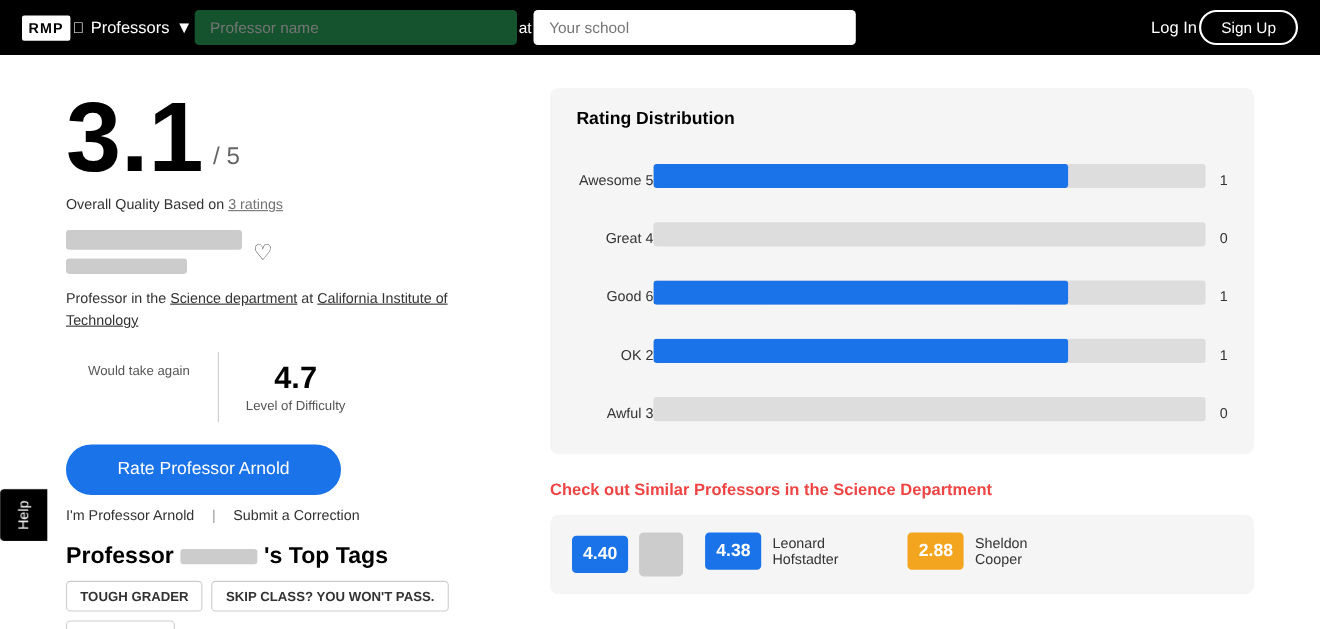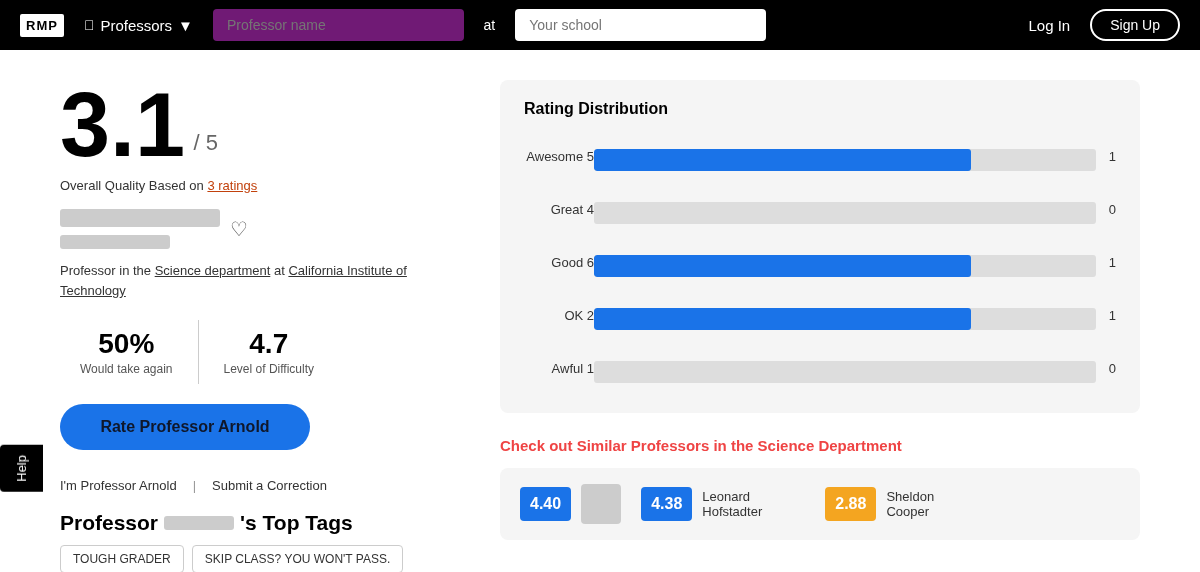--- a/index.html
+++ b/index.html
@@ -5,21 +5,21 @@
     * { margin: 0; padding: 0; box-sizing: border-box; }
     body { font-family: -apple-system, BlinkMacSystemFont, 'Segoe UI', sans-serif; background: #fff; width: 1200px; height: 572px; overflow: hidden; }
 
     
     .navbar {
       background: #000;
       height: 50px;
       display: flex;
       align-items: center;
       padding: 0 20px;
-      gap: 20px;
+      gap: 2px;
     }
     .logo-box {
       background: #fff;
       color: #000;
       font-weight: 900;
       font-size: 13px;
       padding: 4px 6px;
       letter-spacing: 1px;
       border-radius: 2px;
     }
@@ -28,21 +28,21 @@
       display: flex;
       align-items: center;
       gap: 6px;
       font-size: 15px;
       cursor: pointer;
     }
     .professors-menu .apple-icon { font-size: 14px; }
     .search-professor {
       flex: 1;
       max-width: 300px;
-      background: #701a75;
+      background: #14532d;
       border: none;
       border-radius: 4px;
       padding: 8px 14px;
       font-size: 14px;
       color: #999;
     }
     .at-label { color: #fff; font-size: 14px; }
     .search-school {
       flex: 1;
       max-width: 300px;
@@ -93,21 +93,21 @@
       color: #666;
       vertical-align: super;
       margin-left: 4px;
     }
     .overall-quality {
       font-size: 13px;
       color: #333;
       margin-top: 8px;
       margin-bottom: 16px;
     }
-    .overall-quality a { color: #c2410c; }
+    .overall-quality a { color: #737373; }
     .professor-name-blurred {
       background: #ccc;
       height: 18px;
       width: 160px;
       border-radius: 3px;
       margin-bottom: 8px;
     }
     .professor-subtitle-blurred {
       background: #ccc;
       height: 14px;
@@ -151,28 +151,28 @@
     }
     .stat-divider {
       width: 1px;
       background: #ccc;
       margin: 0 5px;
     }
 
     
     .rate-btn {
       background: #1a73e8;
-      color: #0f172a;
+      color: #ffffff;
       border: none;
       border-radius: 30px;
       padding: 14px 30px;
       font-size: 16px;
-      font-weight: 700;
+      font-weight: 400;
       cursor: pointer;
-      margin-bottom: 28px;
+      margin-bottom: 11px;
       display: block;
       width: 250px;
     }
 
     
     .action-links {
       display: flex;
       gap: 16px;
       font-size: 13px;
       margin-bottom: 18px;
@@ -196,21 +196,21 @@
       width: 70px;
       border-radius: 3px;
       vertical-align: middle;
     }
     .tags-row { display: flex; flex-wrap: wrap; gap: 8px; }
     .tag {
       border: 1px solid #ccc;
       border-radius: 4px;
       padding: 6px 12px;
       font-size: 12px;
-      font-weight: 400;
+      font-weight: 700;
       color: #333;
       background: #fff;
     }
 
     
     .right-panel { flex: 1; }
 
     
     .rating-dist-box {
       background: #f5f5f5;
@@ -219,21 +219,21 @@
       margin-bottom: 24px;
     }
     .rating-dist-title {
       font-size: 16px;
       font-weight: 700;
       margin-bottom: 16px;
       color: #000;
     }
     .dist-row {
       display: flex;
-      align-items: flex-start;
+      align-items: flex-end;
       gap: 0;
       margin-bottom: 10px;
       margin-top: 31px;
     }
     .dist-label {
       font-size: 13px;
       color: #333;
       width: 70px;
       text-align: right;
     }
@@ -262,21 +262,21 @@
       font-weight: 700;
       margin-bottom: 14px;
       color: #ef4444;
     }
     .similar-box {
       background: #f5f5f5;
       border-radius: 8px;
       padding: 16px 20px;
       display: flex;
       gap: 20px;
-      align-items: center;
+      align-items: flex-start;
     }
     .similar-prof {
       display: flex;
       align-items: center;
       gap: 10px;
     }
     .similar-score {
       color: #fff;
       font-weight: 900;
       font-size: 16px;
@@ -358,21 +358,20 @@
 
     <div class="professor-desc">
       <span>Professor in the</span>
       <a href="#">Science department</a>
       <span>at</span>
       <a href="#">California Institute of Technology</a>
     </div>
 
     <div class="stats-row">
       <div class="stat-box">
-        <div class="stat-value">50%</div>
         <div class="stat-label">Would take again</div>
       </div>
       <div class="stat-divider"></div>
       <div class="stat-box">
         <div class="stat-value">4.7</div>
         <div class="stat-label">Level of Difficulty</div>
       </div>
     </div>
 
     <button class="rate-btn">Rate Professor Arnold</button>
@@ -422,21 +421,21 @@
         <span class="dist-count">1</span>
       </div>
       <div class="dist-row">
         <span class="dist-label">OK 2</span>
         <div class="dist-bar-bg">
           <div class="dist-bar-fill" style="width:75%"></div>
         </div>
         <span class="dist-count">1</span>
       </div>
       <div class="dist-row">
-        <span class="dist-label">Awful 1</span>
+        <span class="dist-label">Awful 3</span>
         <div class="dist-bar-bg">
           <div class="dist-bar-fill" style="width:0%"></div>
         </div>
         <span class="dist-count">0</span>
       </div>
     </div>
 
     <div class="similar-title">Check out Similar Professors in the Science Department</div>
     <div class="similar-box">
 

